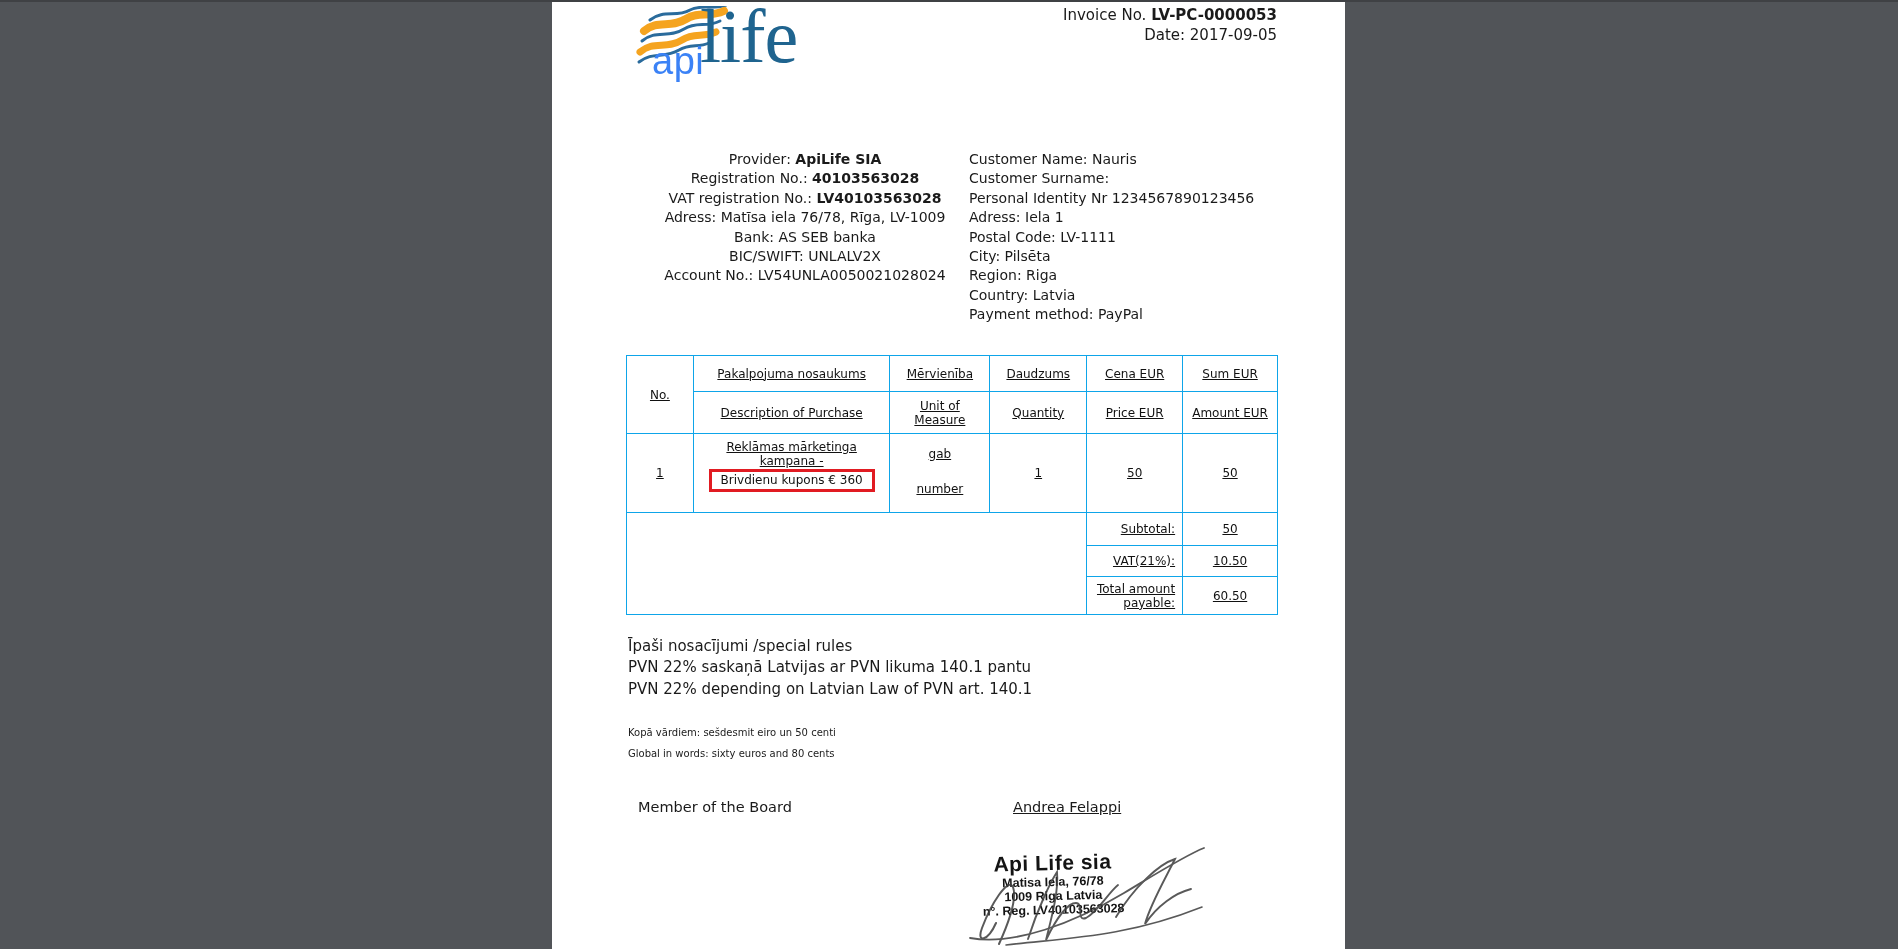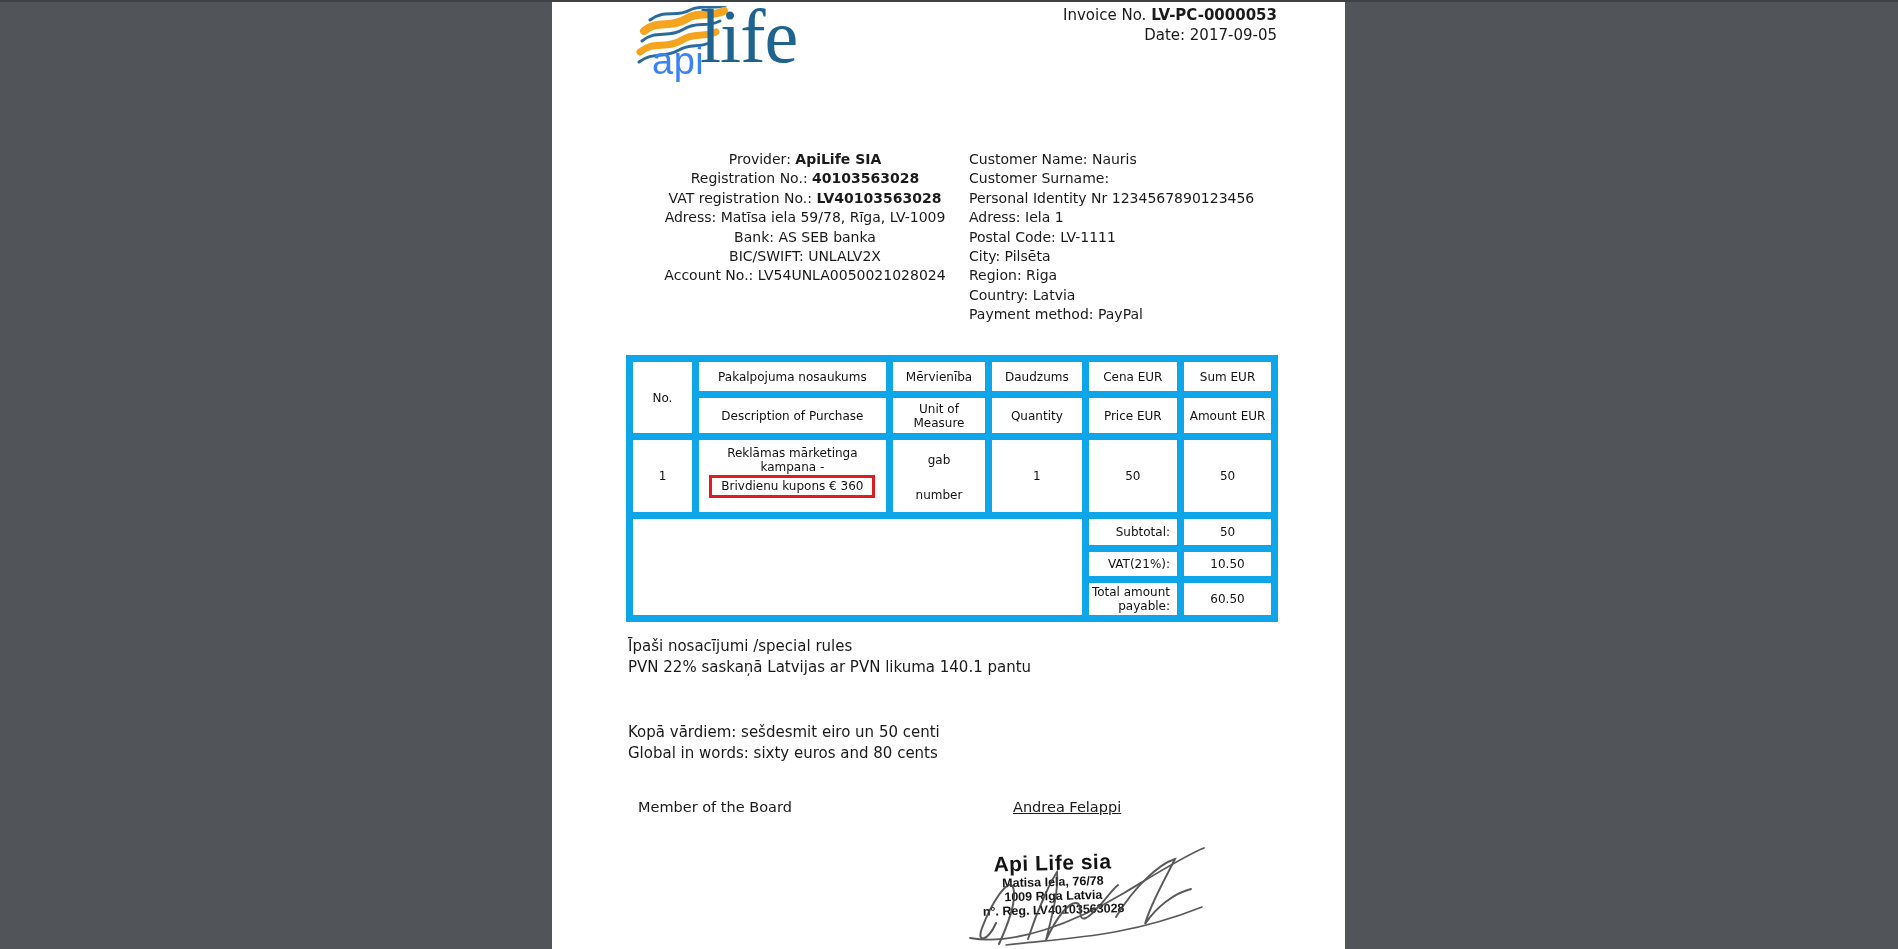--- a/index.html
+++ b/index.html
@@ -42,40 +42,41 @@
   .provider { left:88px; width:330px;text-align:center; }
   .customer { left:417px; width:330px; }
   .party b { font-weight:bold; }
   
   .items {
     position:absolute; left:74px; top:355px; width:652px;
     border-collapse:collapse; font-size:12px; text-align:center;
     color:#111;
   }
   .items td, .items th {
-    border:7px solid #0ea5e9; font-weight:normal; vertical-align:middle;
+    border:1px solid #0ea5e9; font-weight:normal; vertical-align:middle;
     padding:2px 3px;
+    text-decoration:underline;
   }
   .items .r-h1 { height:36px; }
   .items .r-h2 { height:42px; }
   .items .r-data { height:79px; }
   .items .r-t1 { height:33px; }
   .items .r-t2 { height:31px; }
   .items .r-t3 { height:38px; }
   .items .cell-desc { vertical-align:top; padding-top:6px; }
   .items .cell-unit { vertical-align:top; padding-top:13px; }
   .items .unit-en { margin-top:21px; }
   .redbox {
     display:inline-block; border:3px solid #e11b22;
     padding:1px 9px 2px 9px; margin-top:1px;
   }
   .items .tot-label { text-align:right; padding-right:7px; }
   
   .rules { position:absolute; left:76px; top:636px; font-size:15px; line-height:21.3px; }
-  .words { position:absolute; left:76px; top:722px; font-size:15px; line-height:21.3px; }
+  .words { position:absolute; left:76px; top:722px; font-size:10px; line-height:21.3px; }
   
   .sig-left  { position:absolute; left:86px;  top:799px; font-size:14.5px; }
   .sig-right { position:absolute; left:461px; top:799px; font-size:14.5px;text-decoration:underline; }
   
   .stamp {
     position:absolute; left:396px; top:851px; width:210px; text-align:center;
     font-family:"Liberation Sans", sans-serif; font-weight:bold; color:#141414;
     transform:rotate(-1.5deg);
   }
   .stamp .company { font-size:21px; line-height:24px; letter-spacing:0.5px; }
@@ -103,21 +104,21 @@
 
   <div class="inv-head">
     <div><span>Invoice No. </span><b>LV-PC-0000053</b></div>
     <div>Date: 2017-09-05</div>
   </div>
 
   <div class="party provider">
     <div><span>Provider: </span><b>ApiLife SIA</b></div>
     <div><span>Registration No.: </span><b>40103563028</b></div>
     <div><span>VAT registration No.: </span><b>LV40103563028</b></div>
-    <div>Adress: Matīsa iela 59/78, Rīga, LV-1009</div>
+    <div>Adress: Matīsa iela 76/78, Rīga, LV-1009</div>
     <div>Bank: AS SEB banka</div>
     <div>BIC/SWIFT: UNLALV2X</div>
     <div>Account No.: LV54UNLA0050021028024</div>
   </div>
 
   <div class="party customer">
     <div>Customer Name: Nauris</div>
     <div>Customer Surname:</div>
     <div>Personal Identity Nr 1234567890123456</div>
     <div>Adress: Iela 1</div>
@@ -179,20 +180,21 @@
     <tr class="r-t3">
       <td class="tot-label">Total amount payable:</td>
       <td>60.50</td>
     </tr>
   </tbody>
     </table>
 
   <div class="rules">
     <div>Īpaši nosacījumi /special rules</div>
     <div>PVN 22% saskaņā Latvijas ar PVN likuma 140.1 pantu</div>
+    <div>PVN 22% depending on Latvian Law of PVN art. 140.1</div>
   </div>
 
   <div class="words">
     <div>Kopā vārdiem: sešdesmit eiro un 50 centi</div>
     <div>Global in words: sixty euros and 80 cents</div>
   </div>
 
   <div class="sig-left">Member of the Board</div>
   <div class="sig-right">Andrea Felappi</div>
 

